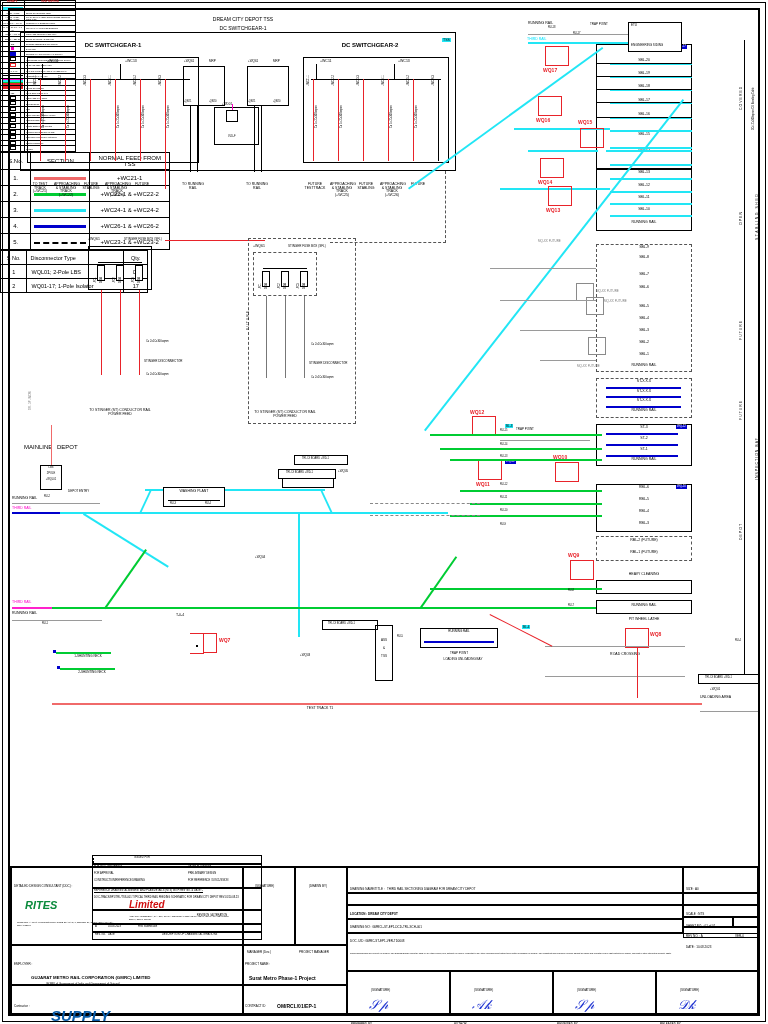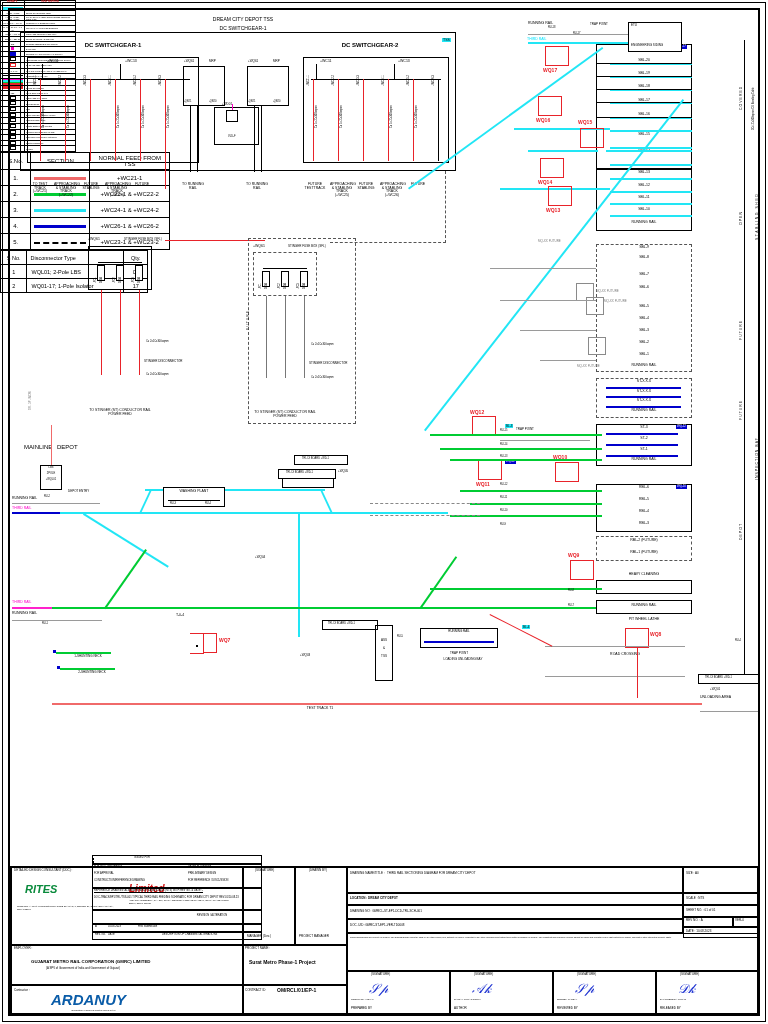--- a/index.html
+++ b/index.html
@@ -61,21 +61,21 @@
 
   
   #disctbl { left:302px; top:789px; width:148px; }
   #disctbl table { border-collapse:collapse; width:100%; font-size:5.5px; }
   #disctbl td { border:1px solid #000; padding:2px 3px; height:14px; }
   #disctbl td.c { text-align:center; }
 
   
   #titleblock { position:absolute; left:10px; top:866px; width:748px; height:148px; border:1px solid #000; }
   .tb { position:absolute; border:1px solid #000; }
-  .tbtxt { position:absolute; font-size:3px; line-height:1.2; }
+  .tbtxt { position:absolute; font-size:3px; line-height:1.2;margin-top:16px; }
 
   .rites { color:#0a8a3c; font-weight:bold; font-style:italic; }
   .ardanuy { color:#d01010; font-weight:bold; font-style:italic; }
   .siemens { color:#0a5ca8; font-weight:bold; font-style:italic; }
   .sig { color:#1a2fd0; font-family:"Liberation Serif", serif; font-style:italic; }
   .blubar { position:absolute; background:#0000cc; height:2px; }
   .tag { position:absolute; background:#0000cc; color:#fff; font-size:2.8px;
          padding:0 1px; line-height:1.3; }
   .tagC { position:absolute; background:#22e6f5; color:#000; font-size:3px; padding:0 1px; }
   .railend { position:absolute; width:3px; height:3px; background:#0000cc; }
@@ -735,21 +735,21 @@
     <div class="tb" style="left:284px; top:0; width:52px; height:78px;"></div>
     <div class="tbtxt" style="left:298px; top:2px;">(DRAWN BY)</div>
     <div class="tbtxt" style="left:288px; top:68px;">PROJECT MANAGER</div>
 
     <div class="tb" style="left:232px; top:78px; width:104px; height:40px;"></div>
     <div class="tbtxt" style="left:234px; top:80px;">PROJECT NAME :</div>
     <div class="tbtxt b" style="left:238px; top:92px; font-size:5px;">Surat Metro Phase-1 Project</div>
 
     <div class="tb" style="left:0; top:118px; width:232px; height:29px;"></div>
     <div class="tbtxt" style="left:3px; top:122px;">Contractor :</div>
-    <div class="tbtxt siemens" style="left:40px; top:124px; font-size:15px;">ARDANUY</div>
+    <div class="tbtxt siemens" style="left:40px; top:124px; font-size:15px;">SUPPLY</div>
     <div class="tbtxt" style="left:60px; top:142px; font-size:2.2px;">(Consortium of Siemens Limited india &amp; m-tej)</div>
 
     <div class="tb" style="left:232px; top:118px; width:104px; height:29px;"></div>
     <div class="tbtxt" style="left:234px; top:122px;">CONTRACT ID</div>
     <div class="tbtxt b" style="left:266px; top:120px; font-size:5px;">OM/RCL/01/EP-1</div>
 
     <div class="tb" style="left:336px; top:0; width:336px; height:26px;"></div>
     <div class="tbtxt" style="left:339px; top:5px;">DRAWING NAME/TITLE :</div>
     <div class="tbtxt" style="left:376px; top:5px;">THIRD RAIL SECTIONING DIAGRAM FOR DREAM CITY DEPOT</div>
     <div class="tb" style="left:672px; top:0; width:76px; height:26px;"></div>

